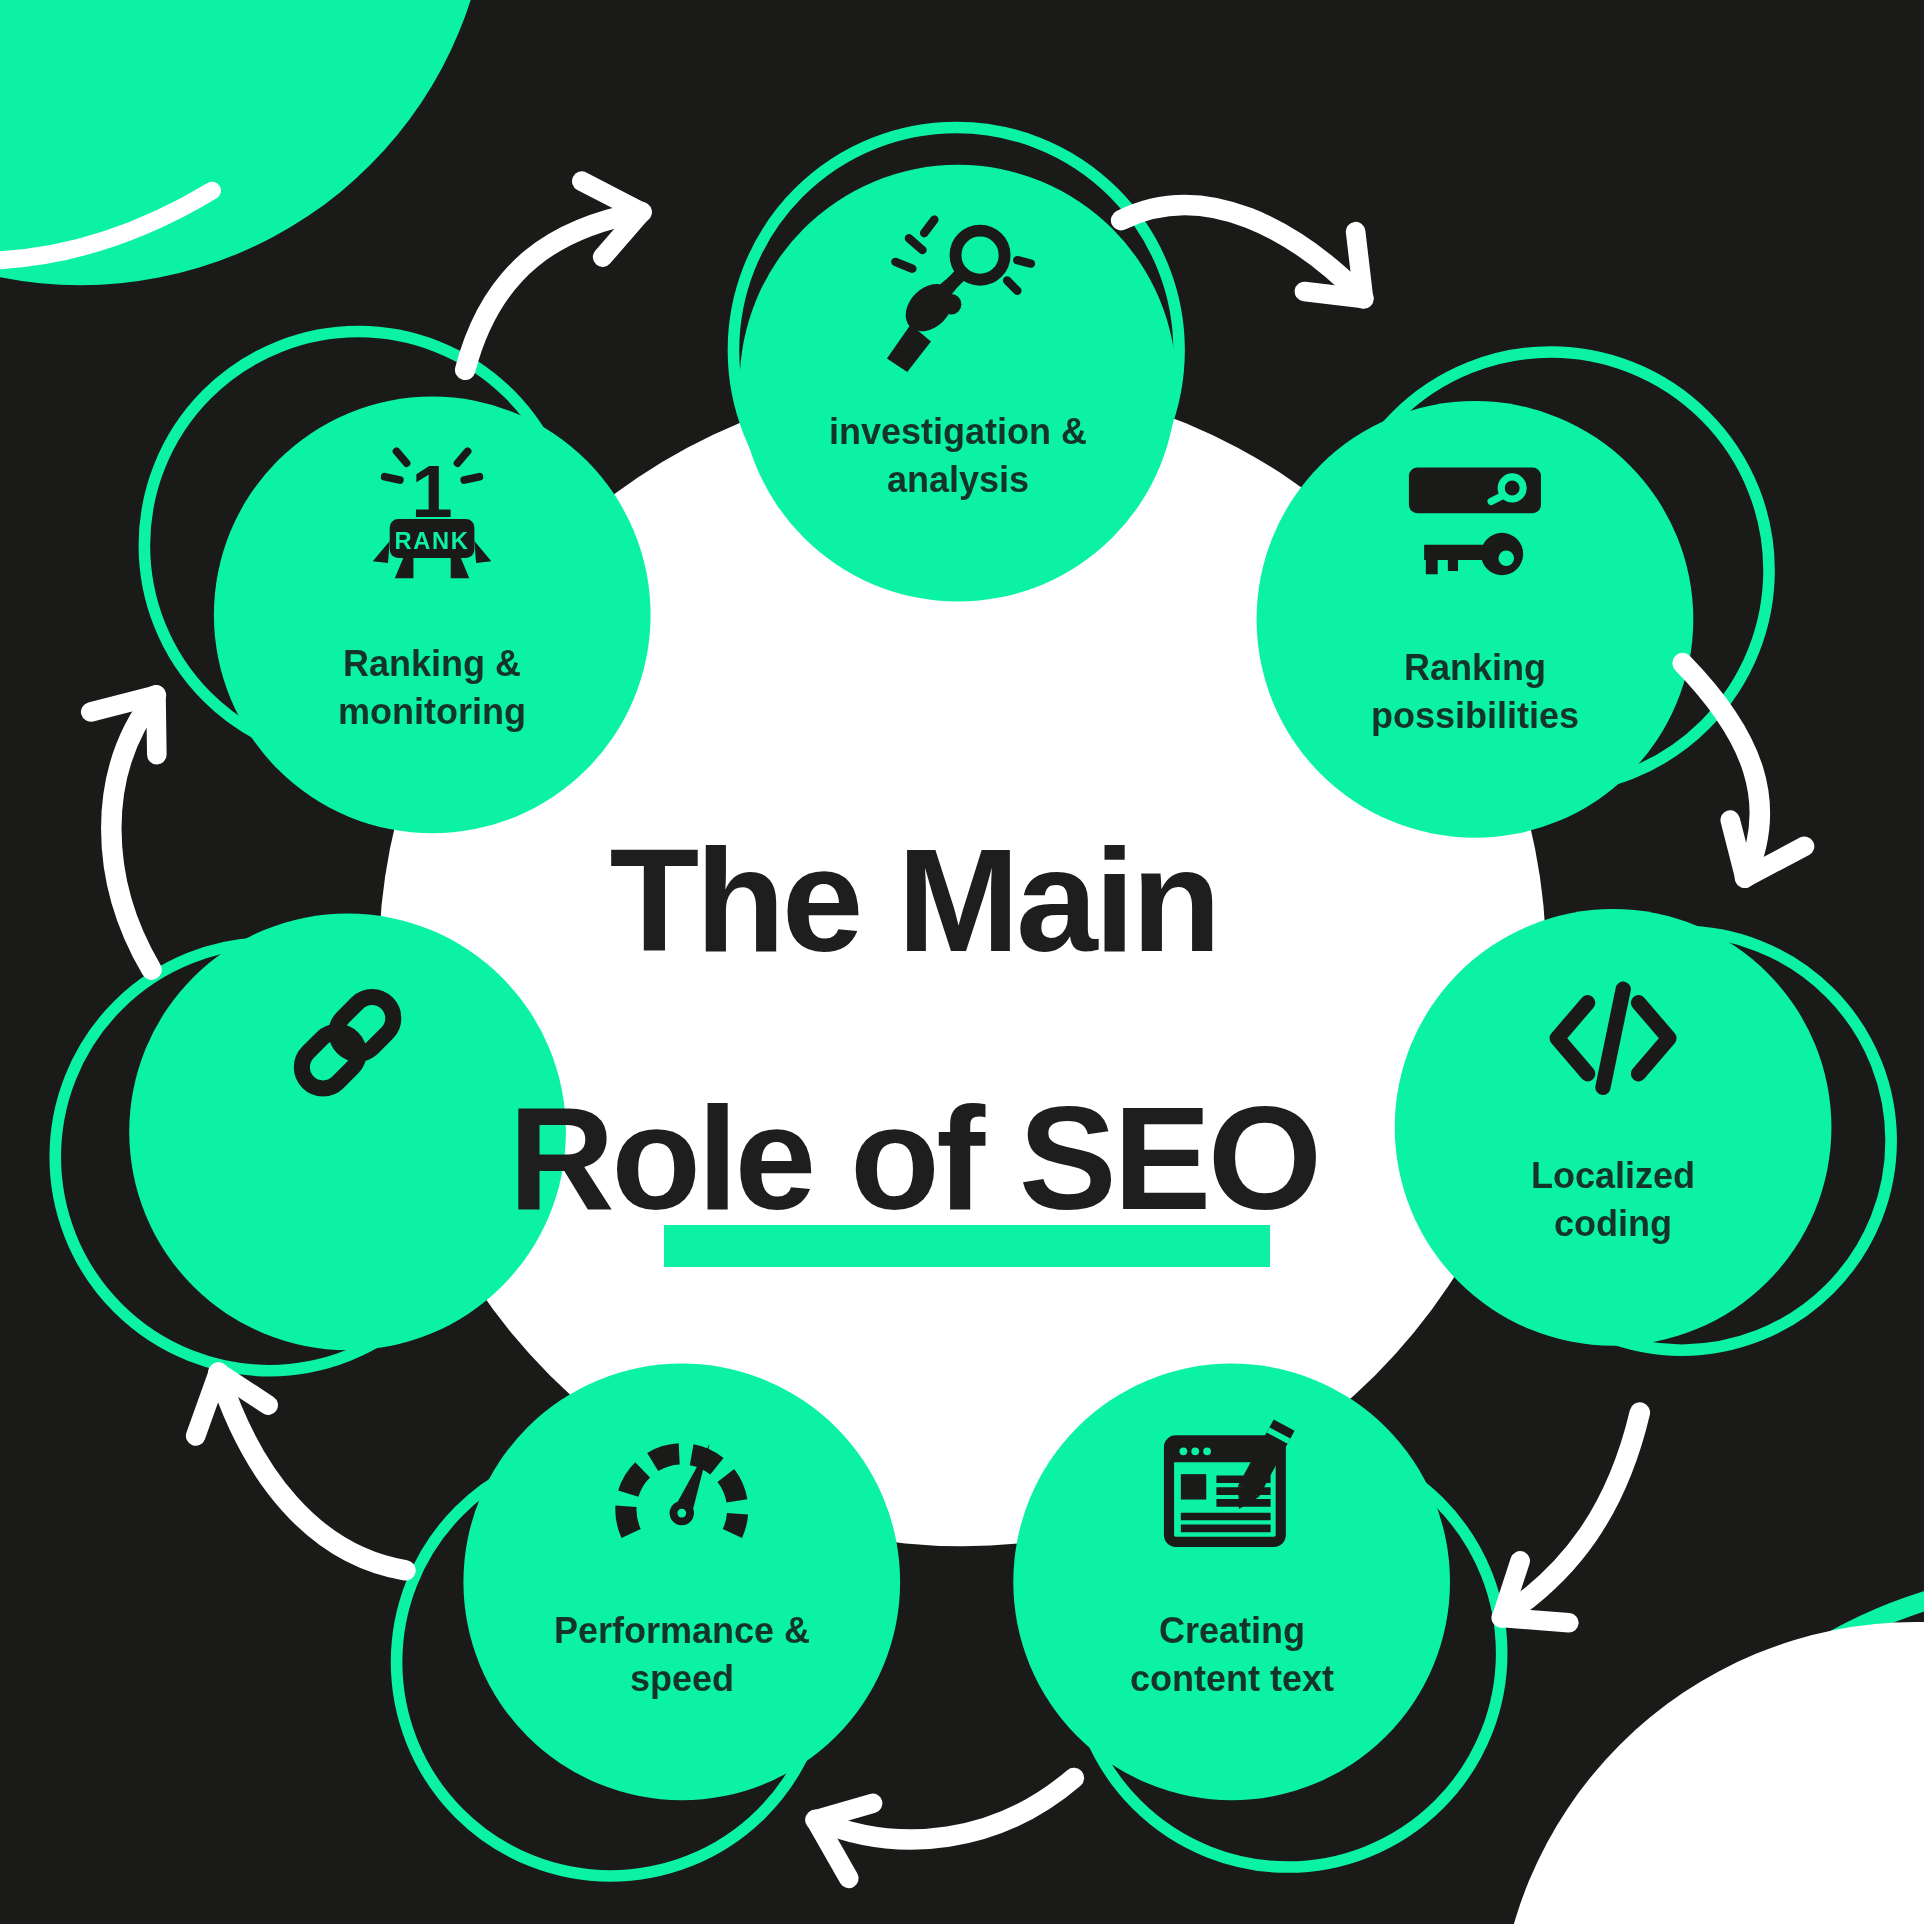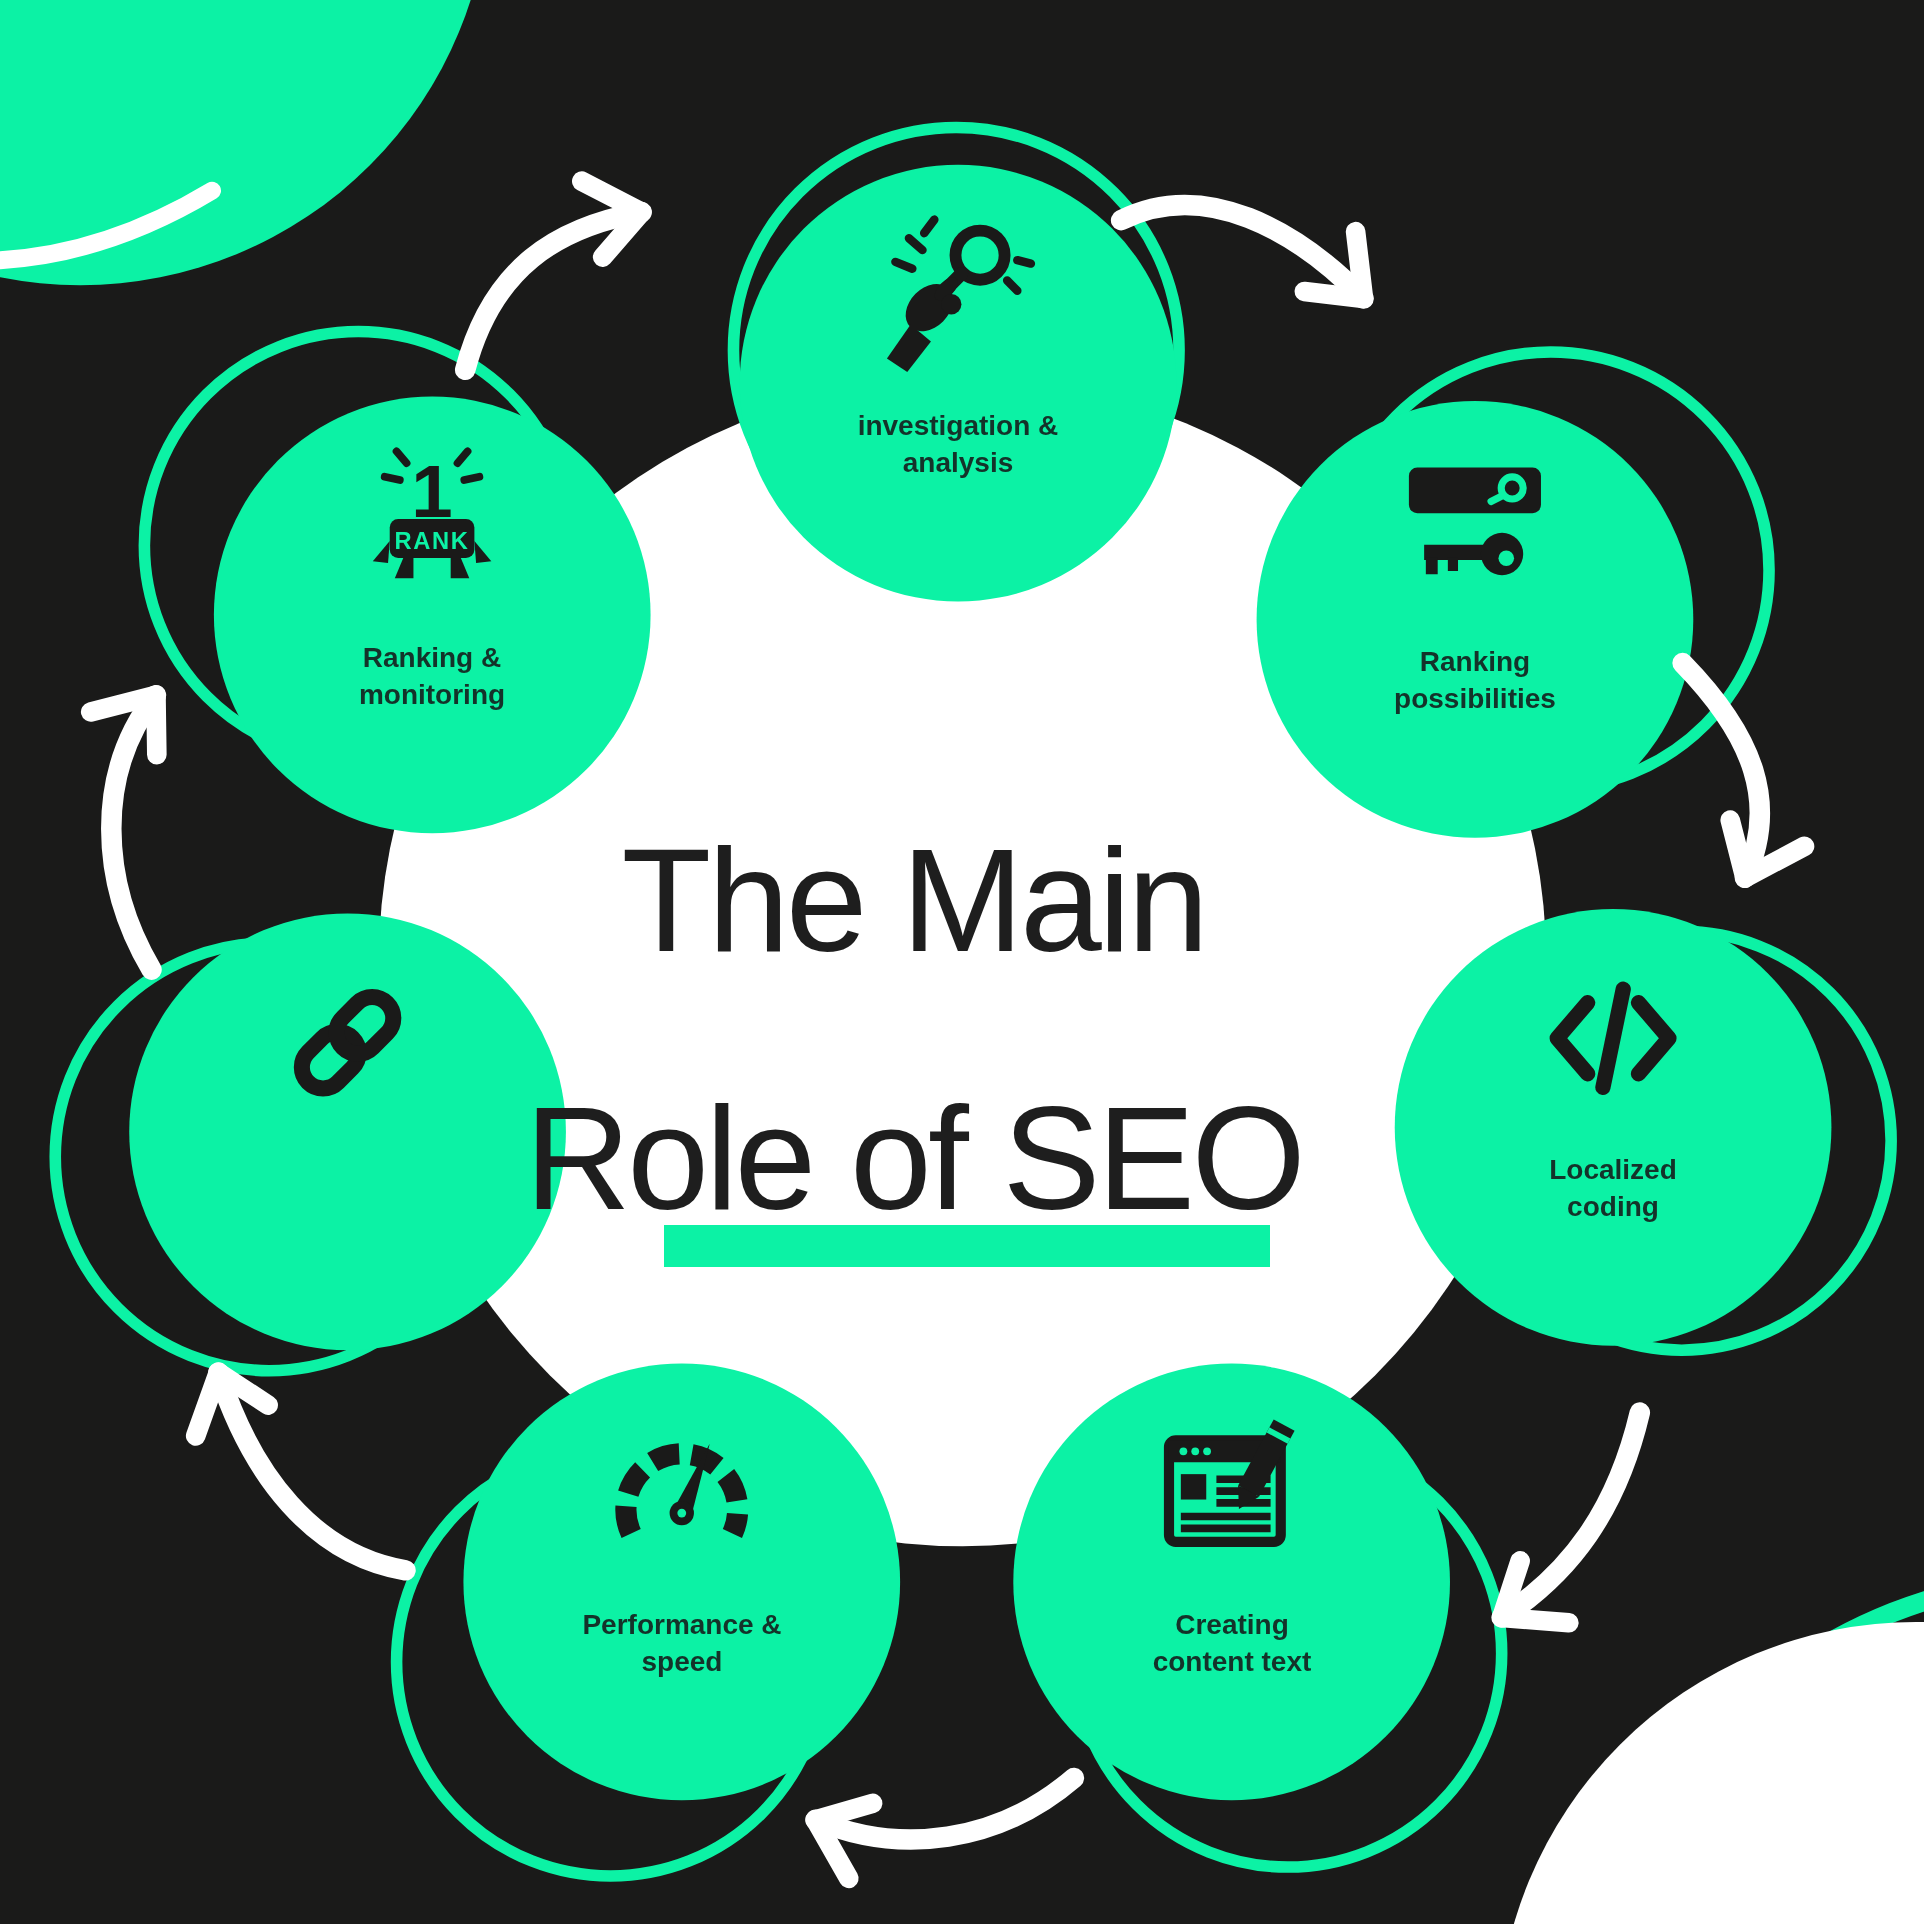--- a/index.html
+++ b/index.html
@@ -4,23 +4,23 @@
 <style>
   :root{
     --bg:#1a1a19; --green:#0cf2a5; --white:#ffffff;
     --label:#14332a; --title:#1e1e1e; --icon:#1a1a19;
   }
   html,body{margin:0;padding:0;width:1925px;height:1925px;background:var(--bg);overflow:hidden;}
   #board{position:relative;width:1925px;height:1925px;background:var(--bg);
          font-family:"Liberation Sans","DejaVu Sans",sans-serif;}
   #scene{position:absolute;inset:0;}
   .node-label{position:absolute;width:410px;text-align:center;white-space:pre-line;
-    font-size:28px;line-height:1.32;font-weight:bold;color:var(--label);letter-spacing:0;}
+    font-size:36px;line-height:1.32;font-weight:bold;color:var(--label);letter-spacing:0;}
   #title{position:absolute;left:0;top:771px;width:1827px;text-align:center;white-space:pre-line;
-    font-size:147px;line-height:258px;font-weight:normal;color:var(--title);letter-spacing:-3.6px;}
+    font-size:147px;line-height:258px;font-weight:bold;color:var(--title);letter-spacing:-3.6px;}
   #title-underline{position:absolute;left:664px;top:1225px;width:606px;height:42px;background:var(--green);}
   .ring{fill:var(--bg);stroke:var(--green);stroke-width:13;}
   .bubble{fill:var(--green);}
   .icon{color:var(--icon);}
   .s5{stroke:currentColor;stroke-width:5;stroke-linecap:round;fill:none;}
   text{font-family:"Liberation Sans","DejaVu Sans",sans-serif;}
 </style>
 </head>
 <body>
 

